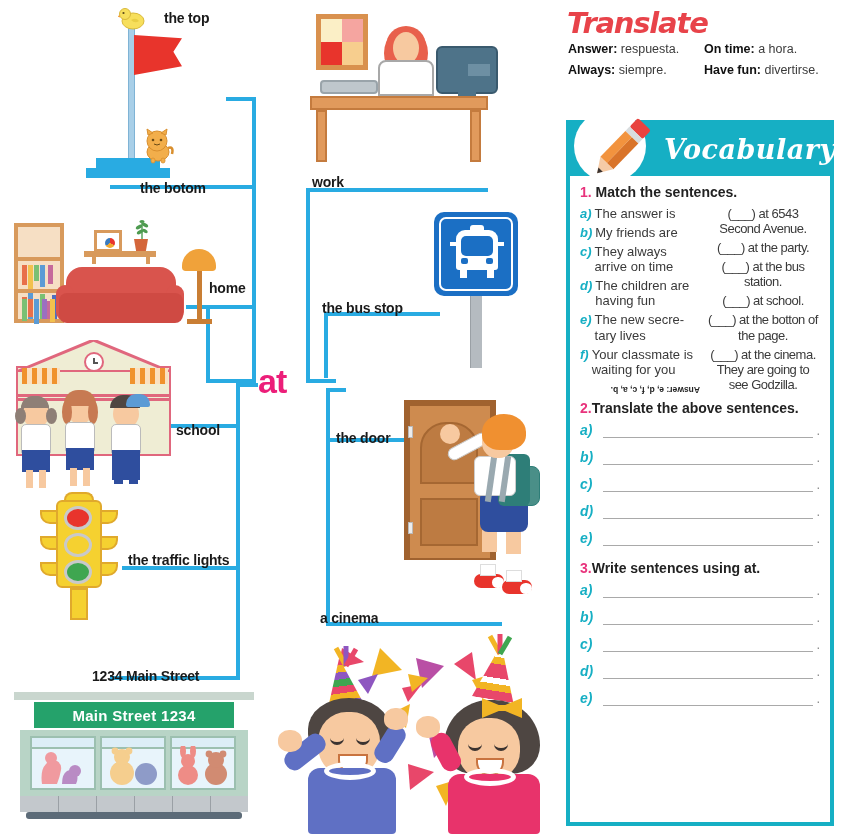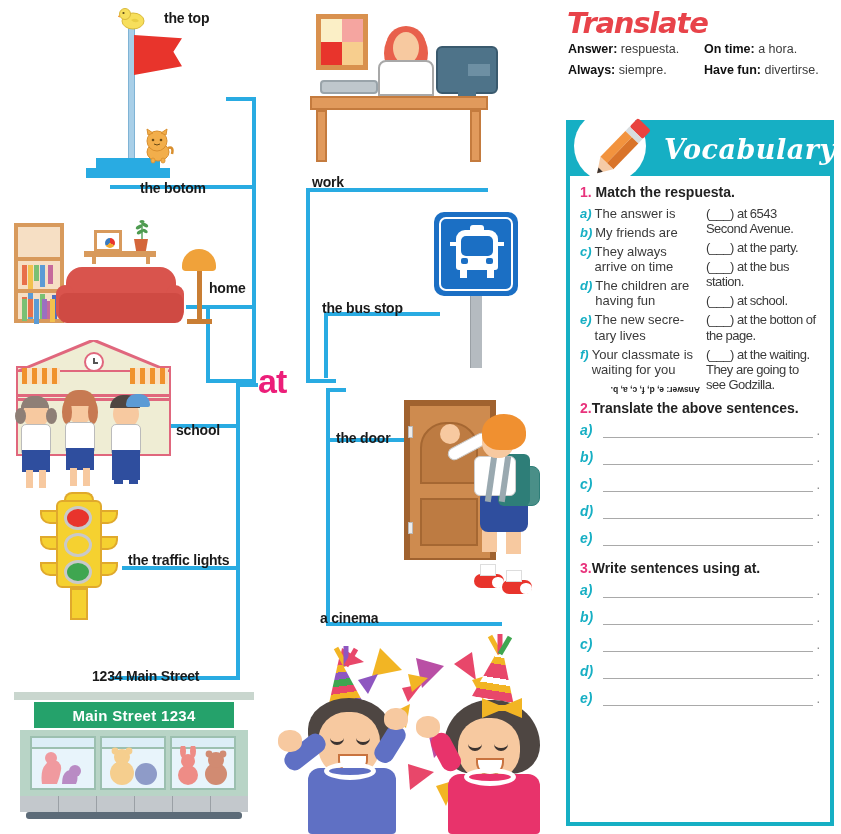--- a/index.html
+++ b/index.html
@@ -205,21 +205,21 @@
   .act-body { position: absolute; left: 0; top: 52px; width: 100%; padding: 8px 10px 0 10px; }
 
   .q-head { font-size: 14px; font-weight: bold; color: #222; margin-bottom: 6px; }
   .q-num { color: #E8337C; font-weight: bold; }
 
   .match { display: flex; gap: 4px; }
   .match-left { width: 124px; }
   .match-right { width: 116px; }
   .m-item { font-size: 13px; color: #3a3a3a; line-height: 1.16; margin-bottom: 4px; display: flex; }
   .m-letter { color: #16AFC4; font-style: italic; font-weight: bold; margin-right: 3px; }
-  .m-blank { font-size: 13px; color: #3a3a3a; line-height: 1.16; margin-bottom: 4px; }
+  .m-blank { font-size: 13px; color: #3a3a3a; line-height: 1.16; margin-bottom: 4px; text-align: center; }
   .paren { letter-spacing: -0.5px; }
 
   .answer-key {
     font-size: 8.5px; font-weight: bold; color: #222;
     transform: rotate(180deg);
     margin-top: 8px; width: 120px;
   }
 
   .blank-list { margin-top: 6px; }
   .blank-row { display: flex; align-items: flex-end; margin-bottom: 11px; }
@@ -612,21 +612,21 @@
           <polygon points="34,62 52,62 43,76" fill="#F5CBA7"></polygon>
           <polygon points="40,71 46,71 43,76" fill="#3B3330"></polygon>
         </g>
       </svg>
       <div class="act-title">Vocabulary</div>
 
       <div class="act-body">
 
         <div class="q-head">
           <span class="q-num">1.</span>
-          <span>Match the respuesta.</span>
+          <span>Match the sentences.</span>
         </div>
 
         <div class="match">
           <div class="match-left">
             <div class="m-item">
                 <span class="m-letter">a)</span>
                 <span>The answer is</span>
               </div>
             <div class="m-item">
                 <span class="m-letter">b)</span>
@@ -649,21 +649,21 @@
                 <span>Your classmate is waiting for you</span>
               </div>
             <div class="answer-key">Answer: e, d, f, c, a, b.</div>
           </div>
           <div class="match-right">
             <div class="m-blank paren">(___) at 6543 Second Avenue.</div>
             <div class="m-blank paren">(___) at the party.</div>
             <div class="m-blank paren">(___) at the bus station.</div>
             <div class="m-blank paren">(___) at school.</div>
             <div class="m-blank paren">(___) at the botton of the page.</div>
-            <div class="m-blank paren">(___) at the waiting. They are going to see Godzilla.</div>
+            <div class="m-blank paren">(___) at the cinema. They are going to see Godzilla.</div>
           </div>
         </div>
 
         <div class="q-head" style="margin-top:4px;">
           <span class="q-num">2.</span><span>Translate the above sentences.</span>
         </div>
         <div class="blank-list">
           <div class="blank-row">
               <span class="b-letter">a)</span>
               <span class="b-line"></span>

